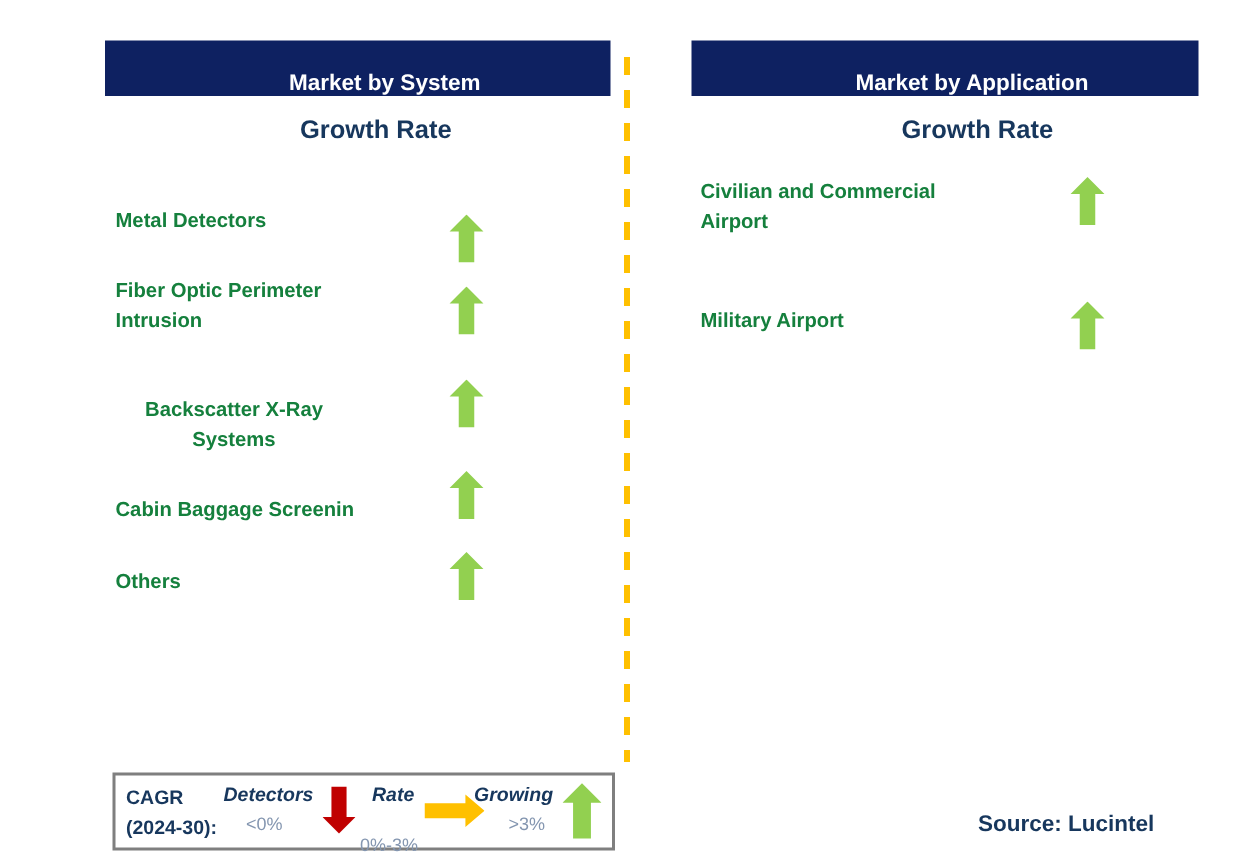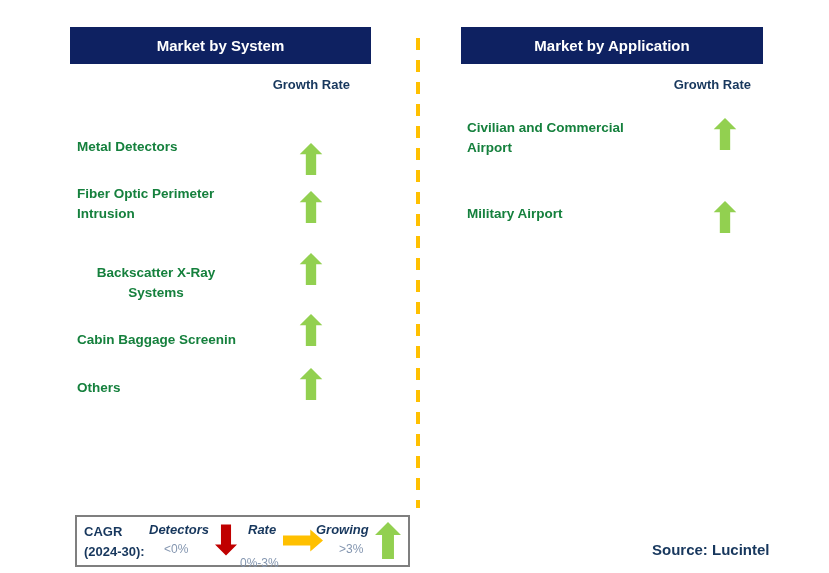--- a/index.html
+++ b/index.html
@@ -2,26 +2,26 @@
 <html><head>
 <meta charset="utf-8">
 <style>
   html,body{margin:0;padding:0;background:#fff;}
   .canvas{
     position:relative;width:829px;height:573px;background:#ffffff;
     font-family:"Liberation Sans", sans-serif;overflow:hidden;
   }
   .header-bar{
     position:absolute;height:37px;background:#0E2161;color:#ffffff;
-    display:flex;align-items:center;justify-content:center;
-    font-size:15px;font-weight:bold;
+    display:flex;align-items:flex-end;justify-content:center;
+    font-size:15px;font-weight:bold;padding-left:36px;
   }
   .growth-rate{
-    position:absolute;width:150px;text-align:right;
-    color:#17375D;font-size:13px;font-weight:bold;
+    position:absolute;width:150px;text-align:left;
+    color:#17375D;font-size:17px;font-weight:bold;
   }
   .item-label{
     position:absolute;color:#15803d;font-size:13.5px;font-weight:bold;line-height:1.45;
   }
   .arrow{position:absolute;}
   .arrow svg{display:block;}
   .fill-green{fill:#92D050;}
   .fill-red{fill:#C00000;}
   .fill-orange{fill:#FFC000;}
   .divider{

